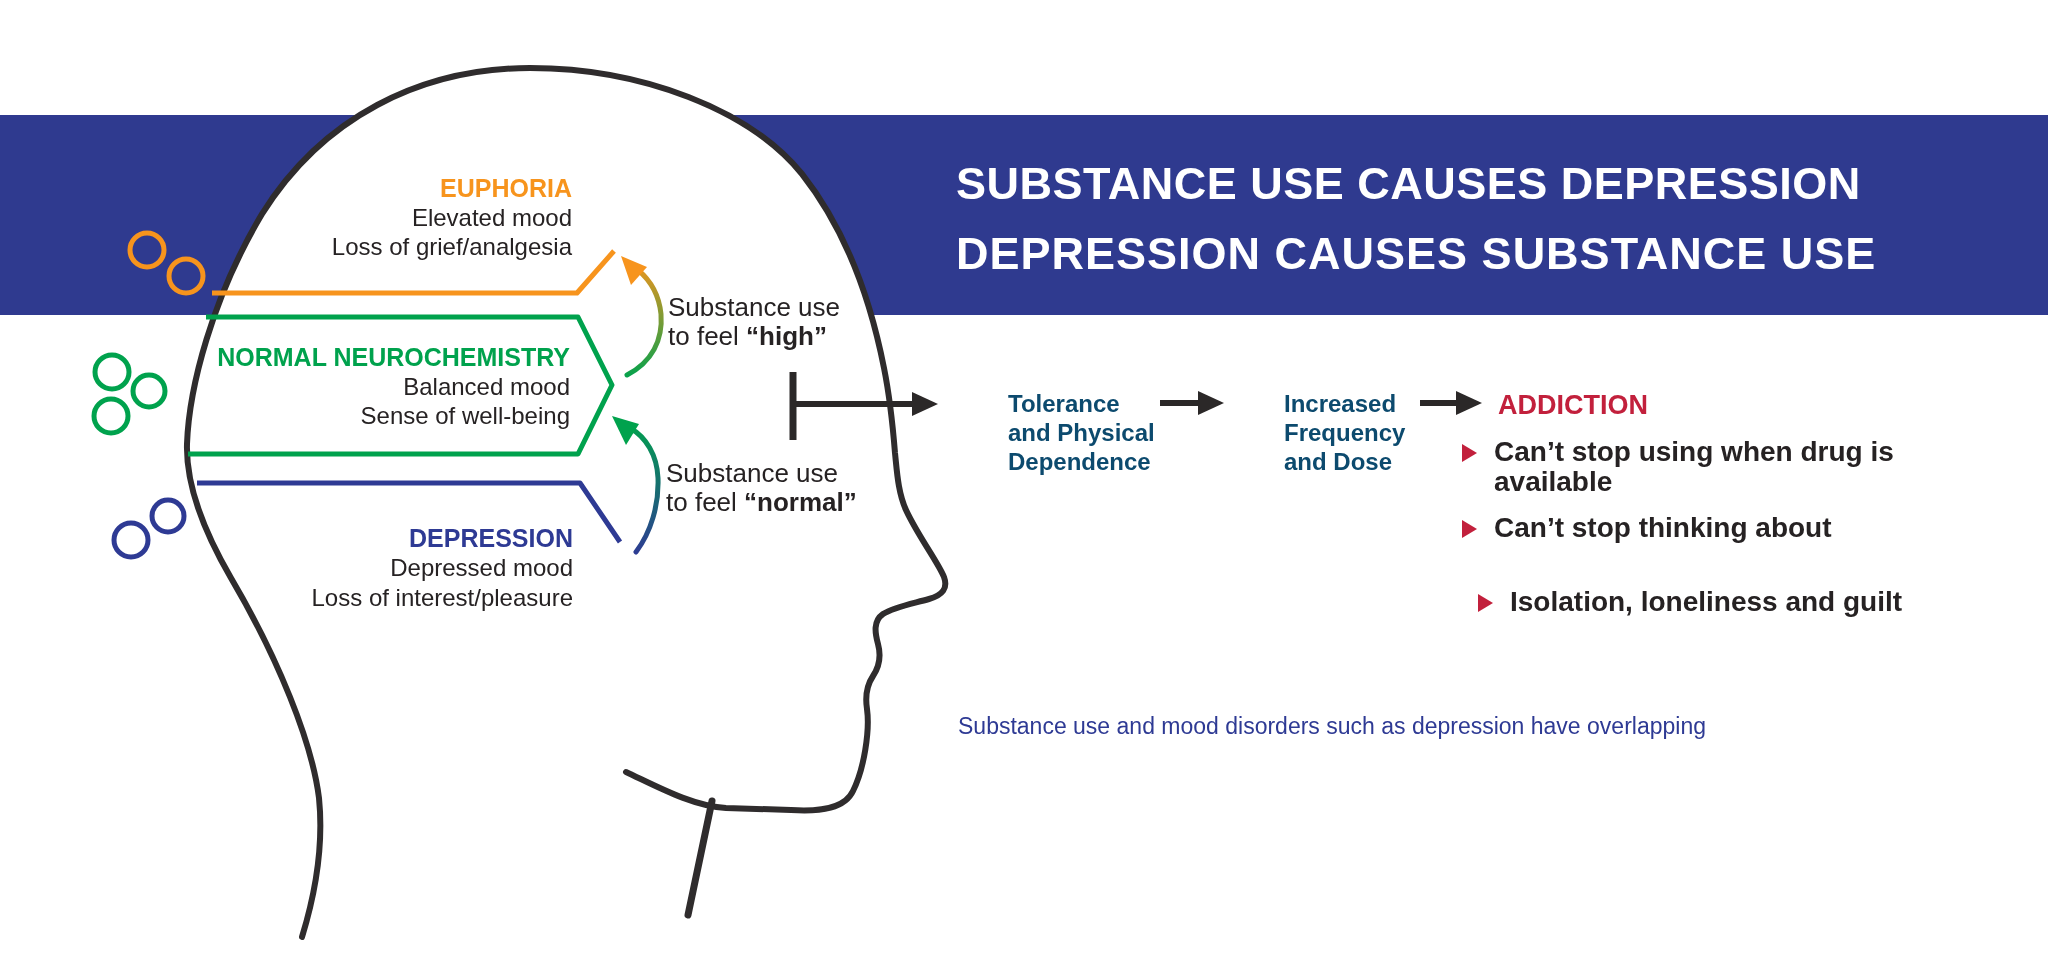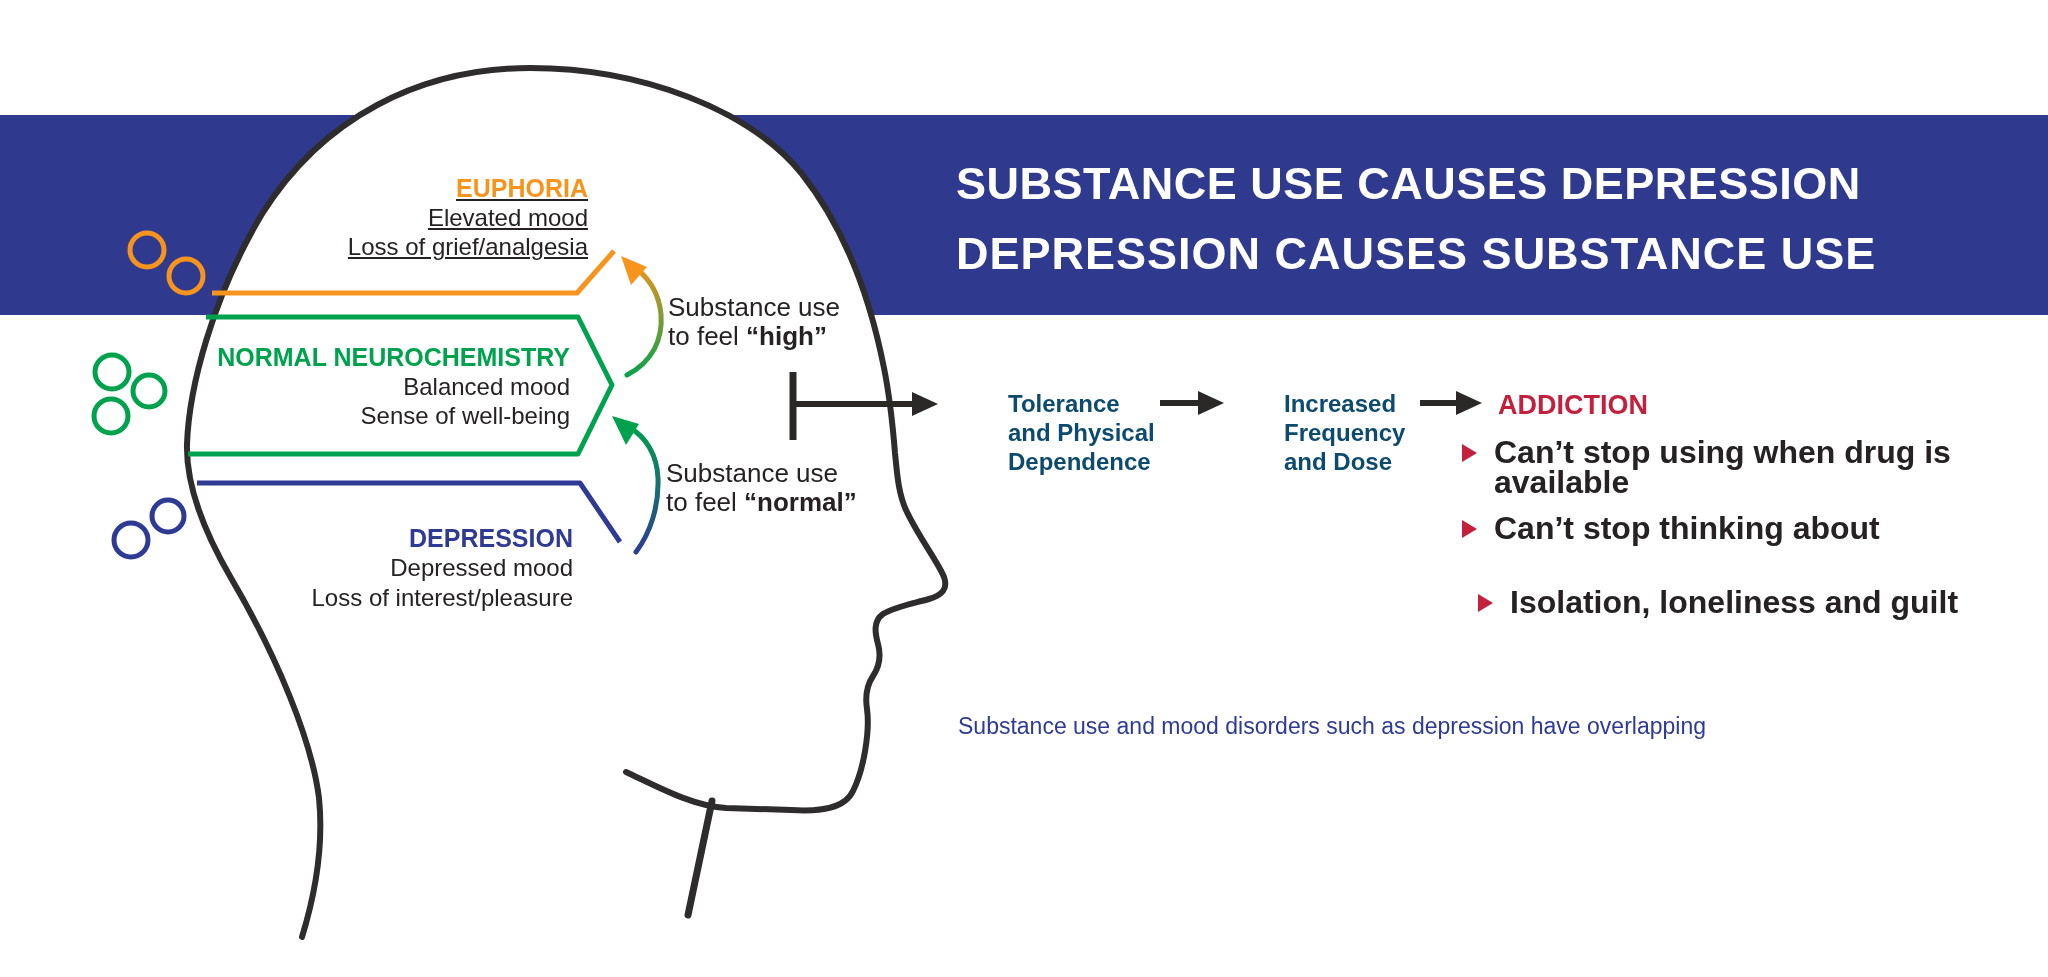--- a/index.html
+++ b/index.html
@@ -15,41 +15,41 @@
   .title1{
     left:956px;top:158px;width:1000px;font-size:45px;font-weight:700;color:#ffffff;
     letter-spacing:.5px;line-height:52px;white-space:nowrap;
   }
   .title2{
     left:956px;top:228px;width:1000px;font-size:45px;font-weight:700;color:#ffffff;
     letter-spacing:1px;line-height:52px;white-space:nowrap;
   }
   .band-block{text-align:right;font-size:24px;line-height:29px;color:#262223;white-space:nowrap;}
   .band-block .band-heading{font-weight:700;font-size:25px;}
-  #euphoria-block{left:256px;top:174px;width:332px;text-decoration:underline;}
+  #euphoria-block{left:240px;top:174px;width:332px;}
   #euphoria-block .band-heading{color:#F7941D;}
   #normal-block{left:170px;top:343px;width:400px;}
   #normal-block .band-heading{color:#00A24D;}
   #depression-block{left:240px;top:512px;width:333px;line-height:30px;margin-top:11px;}
   #depression-block .band-heading{color:#2E3A94;}
   .substance-label{font-size:26px;line-height:29px;color:#262223;white-space:nowrap;}
   .substance-label strong{font-weight:700;}
   #label-high{left:668px;top:293px;}
   #label-normal{left:666px;top:459px;}
   .flow-step{font-size:24px;font-weight:700;line-height:29px;white-space:nowrap;color:#0c4a6e;margin-left:46px;}
   #flow-step1{left:962px;top:389px;}
   #flow-step2{left:1238px;top:389px;}
   #addiction-heading{left:1498px;top:390px;font-size:27px;font-weight:700;color:#C2203C;white-space:nowrap;}
   .bullet{left:1462px;display:flex;align-items:flex-start;}
   .bullet .tri{
     width:0;height:0;border-left:15px solid #C2203C;
     border-top:9px solid transparent;border-bottom:9px solid transparent;
     margin-top:7px;margin-right:17px;flex:0 0 auto;
   }
-  .bullet .bullet-text{font-size:32px;font-weight:700;line-height:30px;color:#262223;white-space:nowrap;}
+  .bullet .bullet-text{font-size:28px;font-weight:700;line-height:30px;color:#262223;white-space:nowrap;}
   #bullet-1{top:437px;}
   #bullet-2{top:513px;}
   #bullet-3{top:587px;padding-left:16px;}
   #caption{left:958px;top:708px;font-size:23px;font-weight:400;line-height:36px;color:#2E3A94;white-space:nowrap;}
 </style>
 </head>
 <body>
 
 <div id="banner" class="abs"></div>
 

